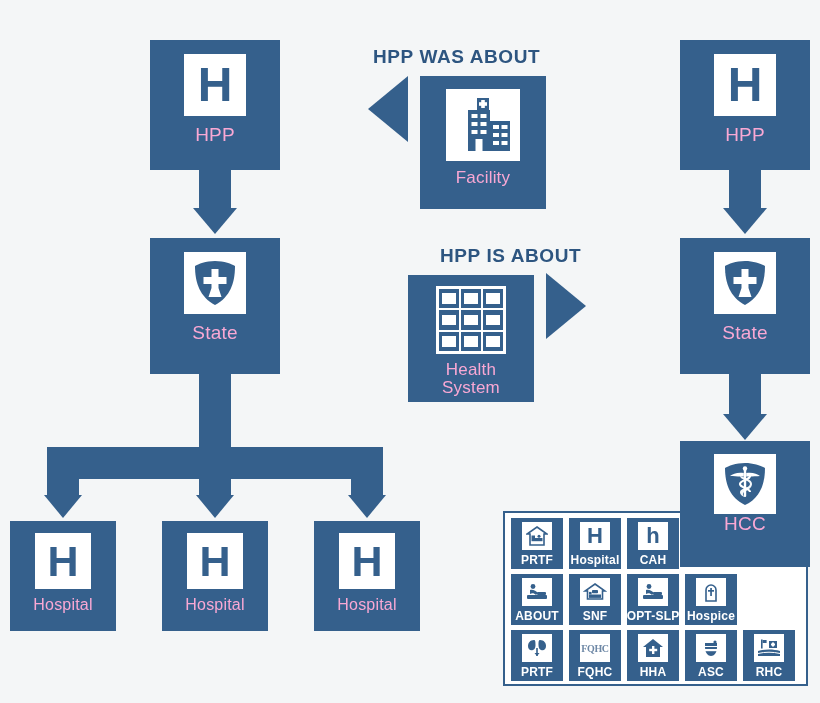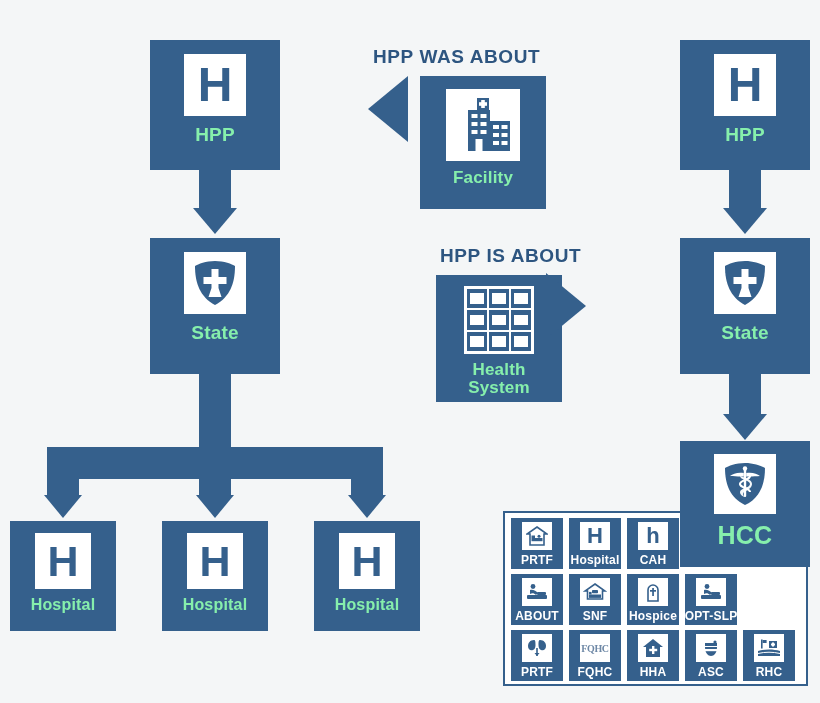--- a/index.html
+++ b/index.html
@@ -31,22 +31,22 @@
     box-sizing: border-box;
   }
   .node .tile {
     background: #ffffff;
     display: flex;
     align-items: center;
     justify-content: center;
     box-sizing: border-box;
   }
   .node .node-label {
-    color: #86efac;
-    font-weight: bold;
+    color: #f9a8d4;
+    font-weight: normal;
     text-align: center;
     line-height: 1.08;
     letter-spacing: .2px;
   }
 
   
   .heading {
     position: absolute;
     color: #2d5580;
     font-weight: bold;
@@ -253,21 +253,21 @@
         <rect x="47.5" y="36" width="6" height="4" fill="#ffffff"></rect>
         <rect x="39" y="44" width="6" height="4" fill="#ffffff"></rect>
         <rect x="47.5" y="44" width="6" height="4" fill="#ffffff"></rect>
       </svg>
     </div>
     <div class="node-label" style="font-size:17px;margin-top:8px;text-align:right;">Facility</div>
   </div>
 
   <div class="heading" style="left:440px; top:245px;text-align:right;">HPP IS ABOUT</div>
 
-  <div class="node" style="left:436px; top:275px; width:126px; height:127px; padding-top:11px;">
+  <div class="node" style="left:408px; top:275px; width:126px; height:127px; padding-top:11px;">
     <div class="tile" style="width:70px;height:68px;">
       <div class="mini-grid">
         <div class="mini-cell">
             <div class="mini-tile"></div>
           </div>
         <div class="mini-cell">
             <div class="mini-tile"></div>
           </div>
         <div class="mini-cell">
             <div class="mini-tile"></div>
@@ -370,38 +370,38 @@
             <path d="M12 2 L22 9 h-2.5 v8 h-15 V9 H2 Z" fill="none" stroke="#35608c" stroke-width="1.6"></path>
             <rect x="6" y="12.5" width="12" height="3.4" fill="#35608c"></rect>
             <rect x="9" y="8" width="6" height="3.2" rx=".8" fill="#35608c"></rect>
             <path d="M6 12.5 v-2.6 h2.6 v2.6" fill="#35608c"></path>
           </svg>
         </div>
         <div class="flabel">SNF</div>
       </div>
       <div class="fcell">
         <div class="ftile">
-          <svg width="20" height="20" viewBox="0 0 20 20">
-            <path d="M5 19 V8 a5 5 0 0 1 10 0 v11 Z" fill="none" stroke="#35608c" stroke-width="1.6"></path>
-            <rect x="9.2" y="6" width="1.7" height="8" fill="#35608c"></rect>
-            <rect x="7" y="8" width="6" height="1.7" fill="#35608c"></rect>
-          </svg>
-        </div>
-        <div class="flabel">Hospice</div>
-      </div>
-      <div class="fcell">
-        <div class="ftile">
           <svg width="24" height="20" viewBox="0 0 24 20">
             <circle cx="8" cy="4.5" r="2.4" fill="#35608c"></circle>
             <path d="M5 8 C8 7 11 9 13 11 l-2 2 C9 11 7 11 5 12 Z" fill="#35608c"></path>
             <rect x="2" y="13" width="20" height="4" rx="1" fill="#35608c"></rect>
             <rect x="12" y="10" width="9" height="3" rx="1" fill="#35608c"></rect>
           </svg>
         </div>
         <div class="flabel">OPT-SLP</div>
+      </div>
+      <div class="fcell">
+        <div class="ftile">
+          <svg width="20" height="20" viewBox="0 0 20 20">
+            <path d="M5 19 V8 a5 5 0 0 1 10 0 v11 Z" fill="none" stroke="#35608c" stroke-width="1.6"></path>
+            <rect x="9.2" y="6" width="1.7" height="8" fill="#35608c"></rect>
+            <rect x="7" y="8" width="6" height="1.7" fill="#35608c"></rect>
+          </svg>
+        </div>
+        <div class="flabel">Hospice</div>
       </div>
     </div>
 
     <div class="fgrid-row">
       <div class="fcell">
         <div class="ftile">
           <svg width="22" height="20" viewBox="0 0 22 20">
             <path d="M8 2 C4 2 2 5 2 8 C2 11 4 13 7 12 C9 11.4 9.5 9 9.5 7 C9.5 4.5 9.5 2 8 2 Z" fill="#35608c"></path>
             <path d="M14 2 C18 2 20 5 20 8 C20 11 18 13 15 12 C13 11.4 12.5 9 12.5 7 C12.5 4.5 12.5 2 14 2 Z" fill="#35608c"></path>
             <rect x="10.2" y="10" width="1.6" height="8" fill="#35608c"></rect>
@@ -461,16 +461,16 @@
         <g fill="#ffffff">
           <rect x="21.8" y="8" width="2.4" height="28" rx="1"></rect>
           <circle cx="23" cy="7.5" r="2.2"></circle>
           <path d="M21.8 12 C16 11 11 12.5 8 15 C12 15.2 17 15.6 21.8 15.4 Z"></path>
           <path d="M24.2 12 C30 11 35 12.5 38 15 C34 15.2 29 15.6 24.2 15.4 Z"></path>
           <path d="M18 15 C18 19 28 19 28 23 C28 27 18 27 18 31 C18 34 21 35.5 23 36 C20.5 34.5 20 32 23 30.5 C27 28.5 30 26 30 23 C30 19.5 26 18 22.5 16.5 Z" opacity="0.95"></path>
           <path d="M28 15 C28 19 18 19 18 23 C18 27 28 27 28 31" fill="none" stroke="#ffffff" stroke-width="2.2"></path>
         </g>
       </svg>
     </div>
-    <div class="node-label" style="font-size:25px;margin-top:8px;">HCC</div>
+    <div class="node-label" style="font-size:19px;margin-top:0;">HCC</div>
   </div>
 
 </div>
 
 </body></html>

